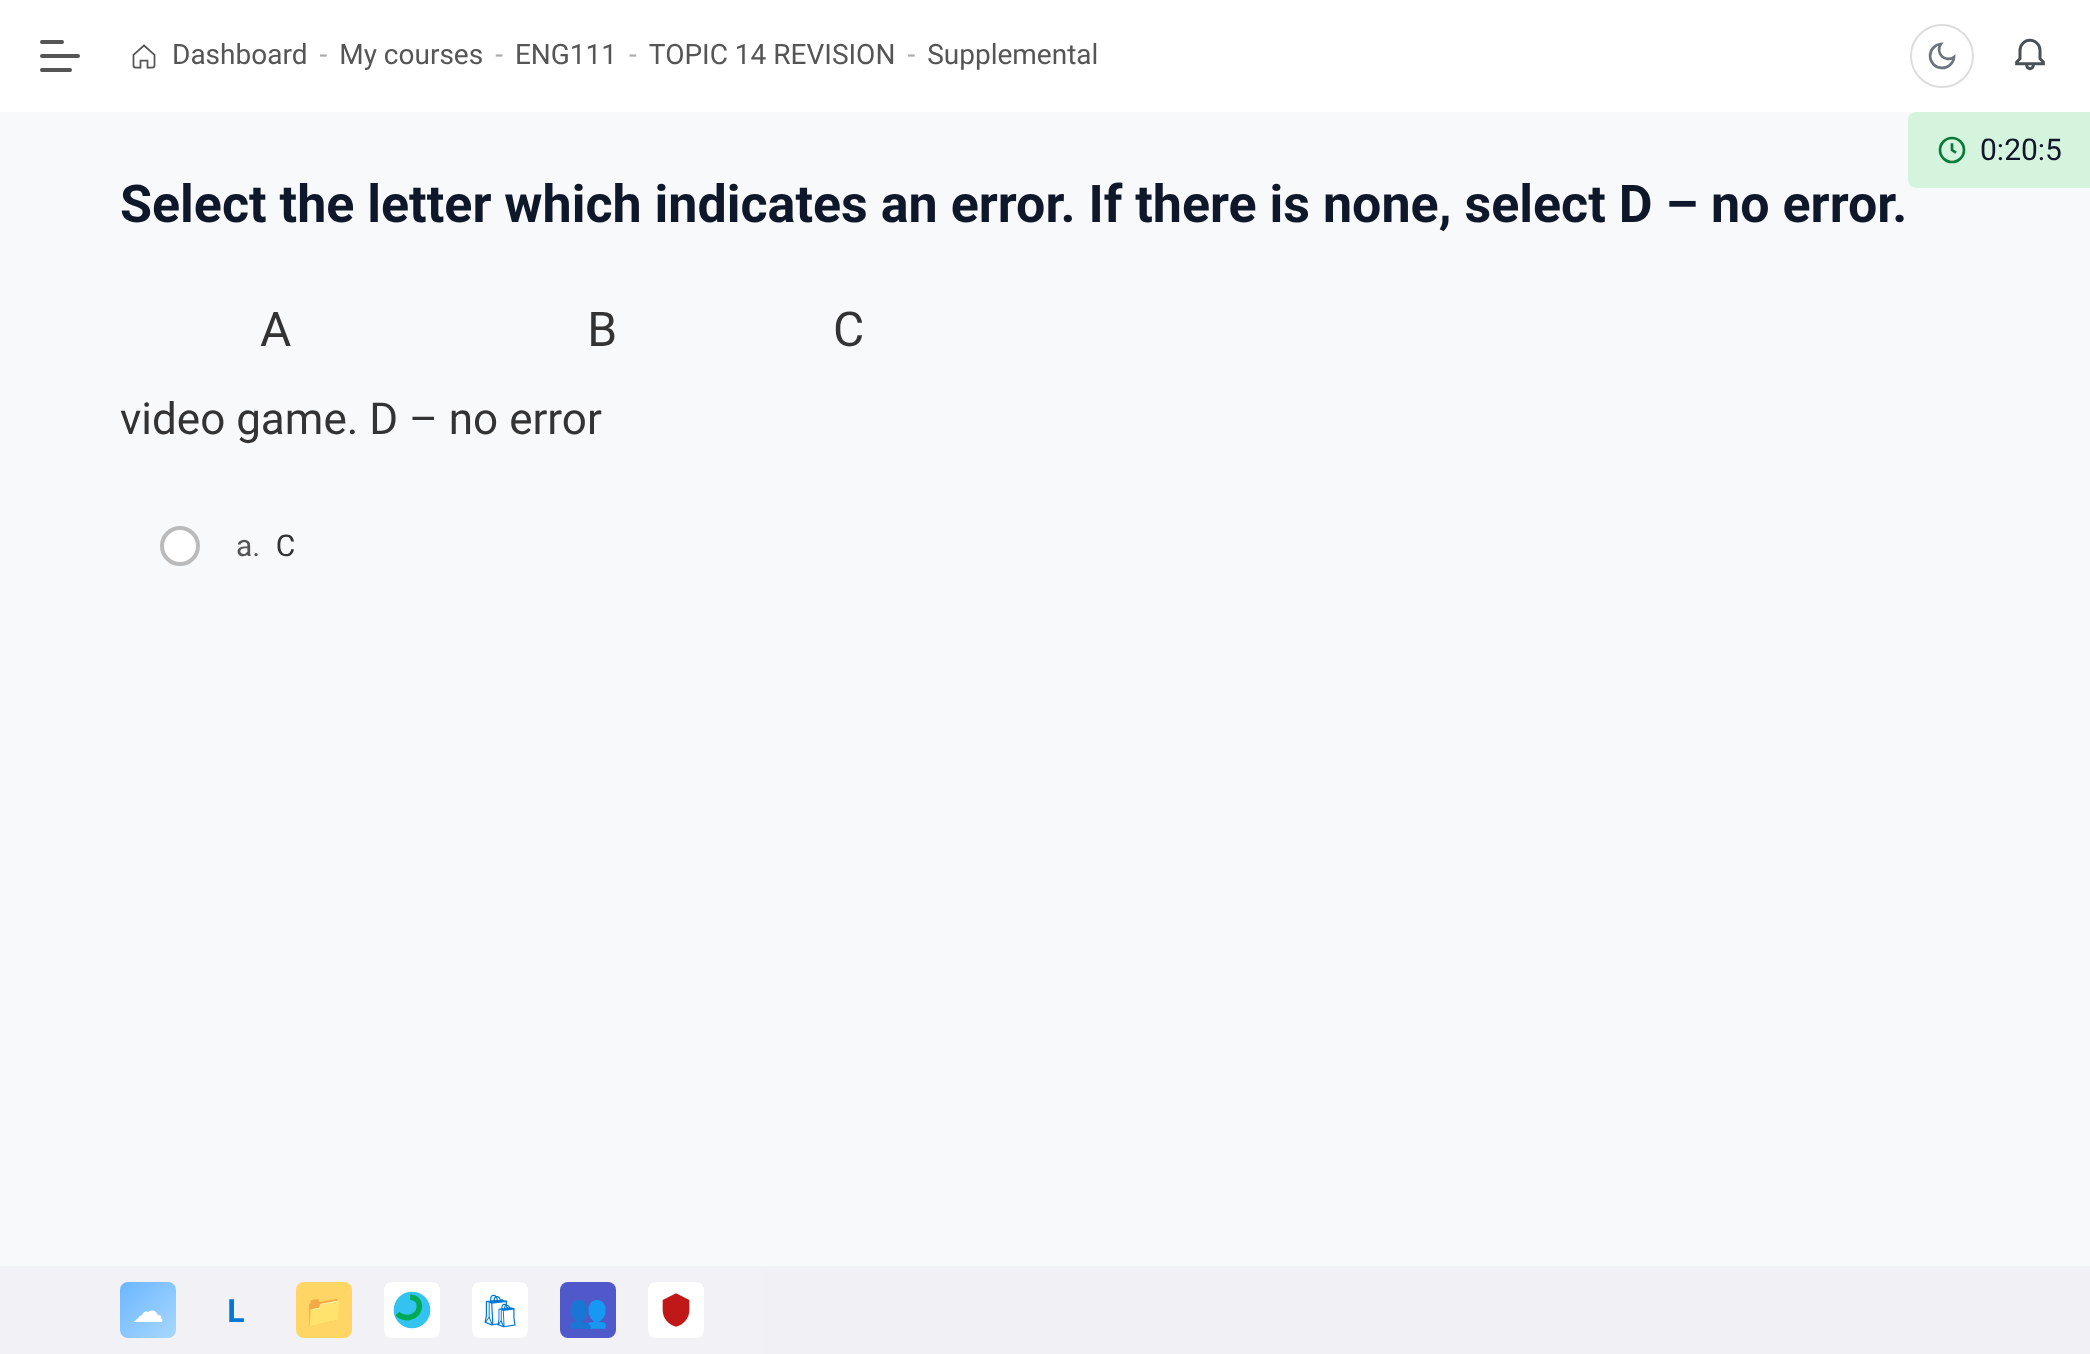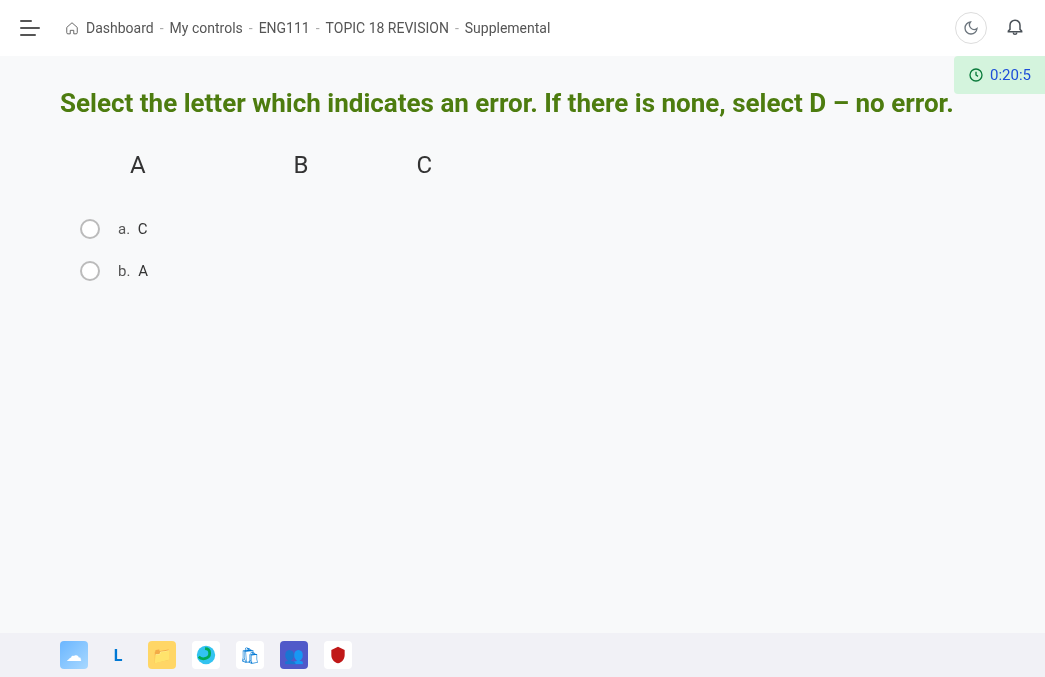--- a/index.html
+++ b/index.html
@@ -105,40 +105,40 @@
     }
     .content {
       padding: 8px 40px 20px 60px;
       position: relative;
     }
     .timer-badge {
       position: absolute;
       top: 0;
       right: 0;
       background: #d4f4dd;
-      color: #1d4ed8;
+      color: #0f172a;
       padding: 10px 14px;
       font-size: 15px;
       display: flex;
       align-items: center;
       gap: 6px;
       border-radius: 4px 0 0 4px;
     }
     .timer-badge svg {
       width: 16px;
       height: 16px;
       stroke: #0a7a3b;
       fill: none;
       stroke-width: 2;
     }
     .question-instruction {
       font-size: 26px;
       font-weight: 700;
       line-height: 1.5;
-      color: #4d7c0f;
+      color: #0f172a;
       margin-top: 20px;
       margin-bottom: 18px;
       max-width: 920px;
     }
     .question-body {
       font-size: 22px;
       line-height: 2.0;
       color: #333;
       margin-bottom: 30px;
       max-width: 780px;
@@ -220,25 +220,25 @@
       <span></span>
   </div>
   <nav class="breadcrumb">
     <span class="home-icon">
       <svg viewBox="0 0 24 24">
           <path d="M3 11l9-8 9 8v9a2 2 0 0 1-2 2h-4v-6h-6v6H5a2 2 0 0 1-2-2z"></path>
         </svg>
     </span>
     <a>Dashboard</a>
     <span class="sep">-</span>
-    <a>My controls</a>
+    <a>My courses</a>
     <span class="sep">-</span>
     <a>ENG111</a>
     <span class="sep">-</span>
-    <a>TOPIC 18 REVISION</a>
+    <a>TOPIC 14 REVISION</a>
     <span class="sep">-</span>
     <a>Supplemental</a>
   </nav>
   <div class="top-right">
     <div class="theme-toggle">
       <svg viewBox="0 0 24 24">
           <path d="M21 12.8A9 9 0 1 1 11.2 3a7 7 0 0 0 9.8 9.8z"></path>
         </svg>
     </div>
     <span class="bell-icon">
@@ -259,30 +259,27 @@
   </div>
 
   <h2 class="question-instruction">Select the letter which indicates an error. If there is none, select D – no error.</h2>
 
   <div class="question-body">
     <div class="letter-row">
       <span class="spacer-a"></span><span>A</span>
       <span class="spacer-b"></span><span>B</span>
       <span class="spacer-c"></span><span>C</span>
     </div>
+    <div>video game. D – no error</div>
   </div>
 
   <div class="options">
     <label class="option">
       <span class="radio"></span>
       <span><span class="opt-letter">a.</span> <span>C</span></span>
-    </label>
-    <label class="option">
-      <span class="radio"></span>
-      <span><span class="opt-letter">b.</span> <span>A</span></span>
     </label>
   </div>
 </div>
 
 <div class="taskbar">
   <div class="tb-icon tb-weather">☁</div>
   <div class="tb-icon tb-l">L</div>
   <div class="tb-icon tb-folder">📁</div>
   <div class="tb-icon tb-edge">
     <svg width="22" height="22" viewBox="0 0 24 24">

